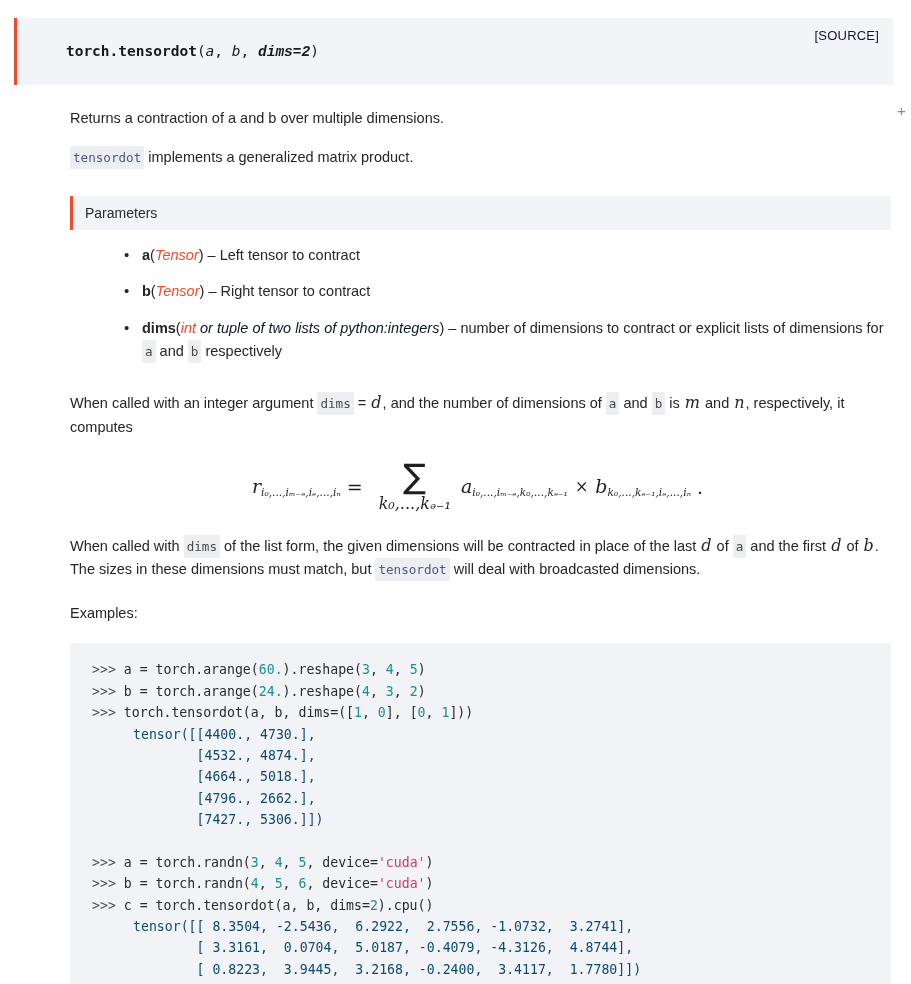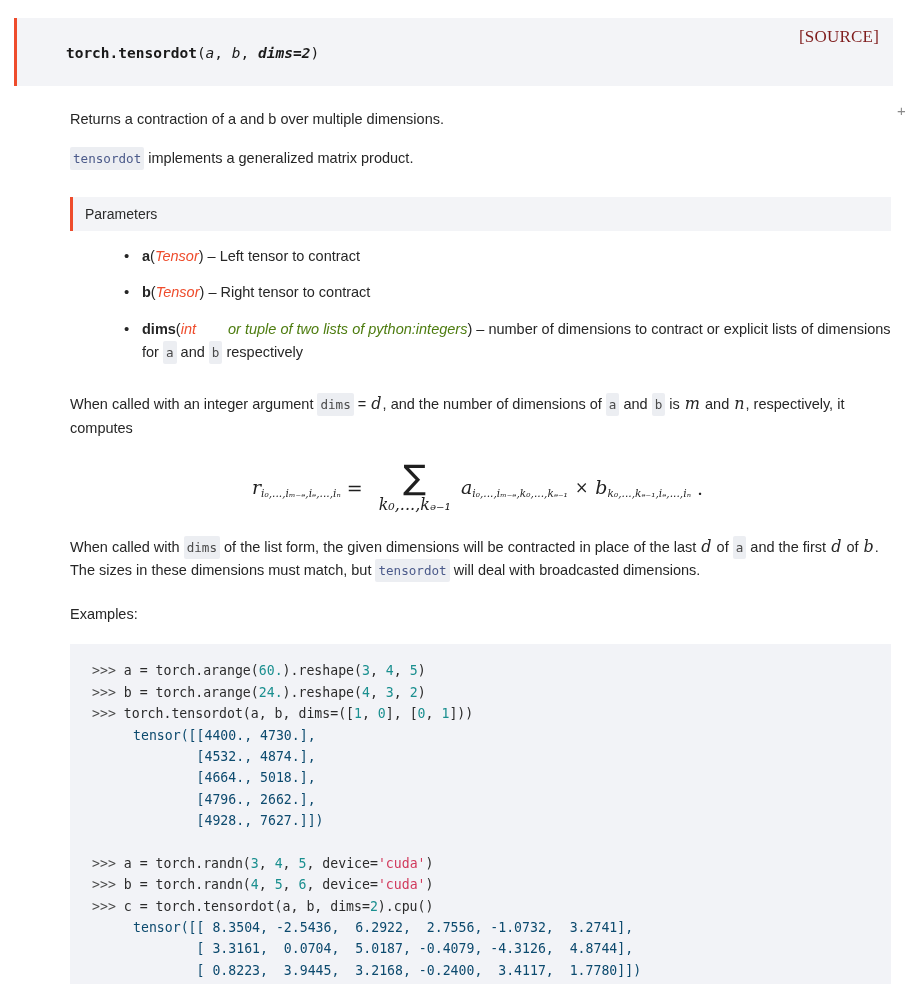--- a/index.html
+++ b/index.html
@@ -29,25 +29,25 @@
   }
   .sig-text {
     font-family: "DejaVu Sans Mono", monospace;
     font-size: 14.5px;
     color: #1a1a1a;
     white-space: pre;
   }
   .sig-name { font-weight: 700; }
   .sig-paren { font-weight: 400; }
   .sig-param { font-style: italic; font-weight: 400; }
-  .sig-kw { font-style: italic; font-weight: 700; }
+  .sig-kw { font-style: italic; font-weight: 700; font-family: Liberation Mono, monospace; }
   .source-link {
-    font-family: Liberation Serif, serif;
-    font-size: 17px;
-    color: #7f1d1d;
+    font-family: Liberation Sans, sans-serif;
+    font-size: 13px;
+    color: #0f172a;
     text-decoration: none;
     letter-spacing: 0.2px;
   }
 
   
   .content {
     margin: 0 20px 0 70px;
   }
   p.para {
     margin: 16px 0 0 0;
@@ -98,21 +98,21 @@
   ul.param-list li::before {
     content: "\2022";
     position: absolute;
     left: -18px;
     top: -1px;
     color: #262626;
     font-size: 15px;
   }
   .pname { font-weight: 700; }
   .ptype { font-style: italic; color: #ee4c2c; }
-  .ptype-plain { font-style: italic; color: #4d7c0f; padding-left: 28px; }
+  .ptype-plain { font-style: italic; color: #0f172a; }
 
   
   .eq-wrap {
     margin: 22px 0 0 0;
     text-align: center;
     font-family: "DejaVu Serif", serif;
   }
   .eq {
     display: inline-flex;
     align-items: center;
@@ -237,21 +237,21 @@
   <p class="para" style="margin-top:20px;">Examples:</p>
 </div>
 
 <div class="code-block" id="code-block"><span><span class="prompt">&gt;&gt;&gt; </span><span class="">a = torch.arange(</span><span class="num">60.</span><span class="">).reshape(</span><span class="num">3</span><span class="">, </span><span class="num">4</span><span class="">, </span><span class="num">5</span><span class="">)</span></span>
 <span><span class="prompt">&gt;&gt;&gt; </span><span class="">b = torch.arange(</span><span class="num">24.</span><span class="">).reshape(</span><span class="num">4</span><span class="">, </span><span class="num">3</span><span class="">, </span><span class="num">2</span><span class="">)</span></span>
 <span><span class="prompt">&gt;&gt;&gt; </span><span class="">torch.tensordot(a, b, dims=([</span><span class="num">1</span><span class="">, </span><span class="num">0</span><span class="">], [</span><span class="num">0</span><span class="">, </span><span class="num">1</span><span class="">]))</span></span>
 <span><span class="out">tensor([[4400., 4730.],</span></span>
 <span><span class="out">        [4532., 4874.],</span></span>
 <span><span class="out">        [4664., 5018.],</span></span>
 <span><span class="out">        [4796., 2662.],</span></span>
-<span><span class="out">        [4928., 7627.]])</span></span>
+<span><span class="out">        [7427., 5306.]])</span></span>
 <span class="blank">
 </span><span><span class="prompt">&gt;&gt;&gt; </span><span class="">a = torch.randn(</span><span class="num">3</span><span class="">, </span><span class="num">4</span><span class="">, </span><span class="num">5</span><span class="">, device=</span><span class="str">'cuda'</span><span class="">)</span></span>
 <span><span class="prompt">&gt;&gt;&gt; </span><span class="">b = torch.randn(</span><span class="num">4</span><span class="">, </span><span class="num">5</span><span class="">, </span><span class="num">6</span><span class="">, device=</span><span class="str">'cuda'</span><span class="">)</span></span>
 <span><span class="prompt">&gt;&gt;&gt; </span><span class="">c = torch.tensordot(a, b, dims=</span><span class="num">2</span><span class="">).cpu()</span></span>
 <span><span class="out">tensor([[ 8.3504, -2.5436,  6.2922,  2.7556, -1.0732,  3.2741],</span></span>
 <span><span class="out">        [ 3.3161,  0.0704,  5.0187, -0.4079, -4.3126,  4.8744],</span></span>
 <span><span class="out">        [ 0.8223,  3.9445,  3.2168, -0.2400,  3.4117,  1.7780]])</span></span>
 </div>
 
 </body></html>

